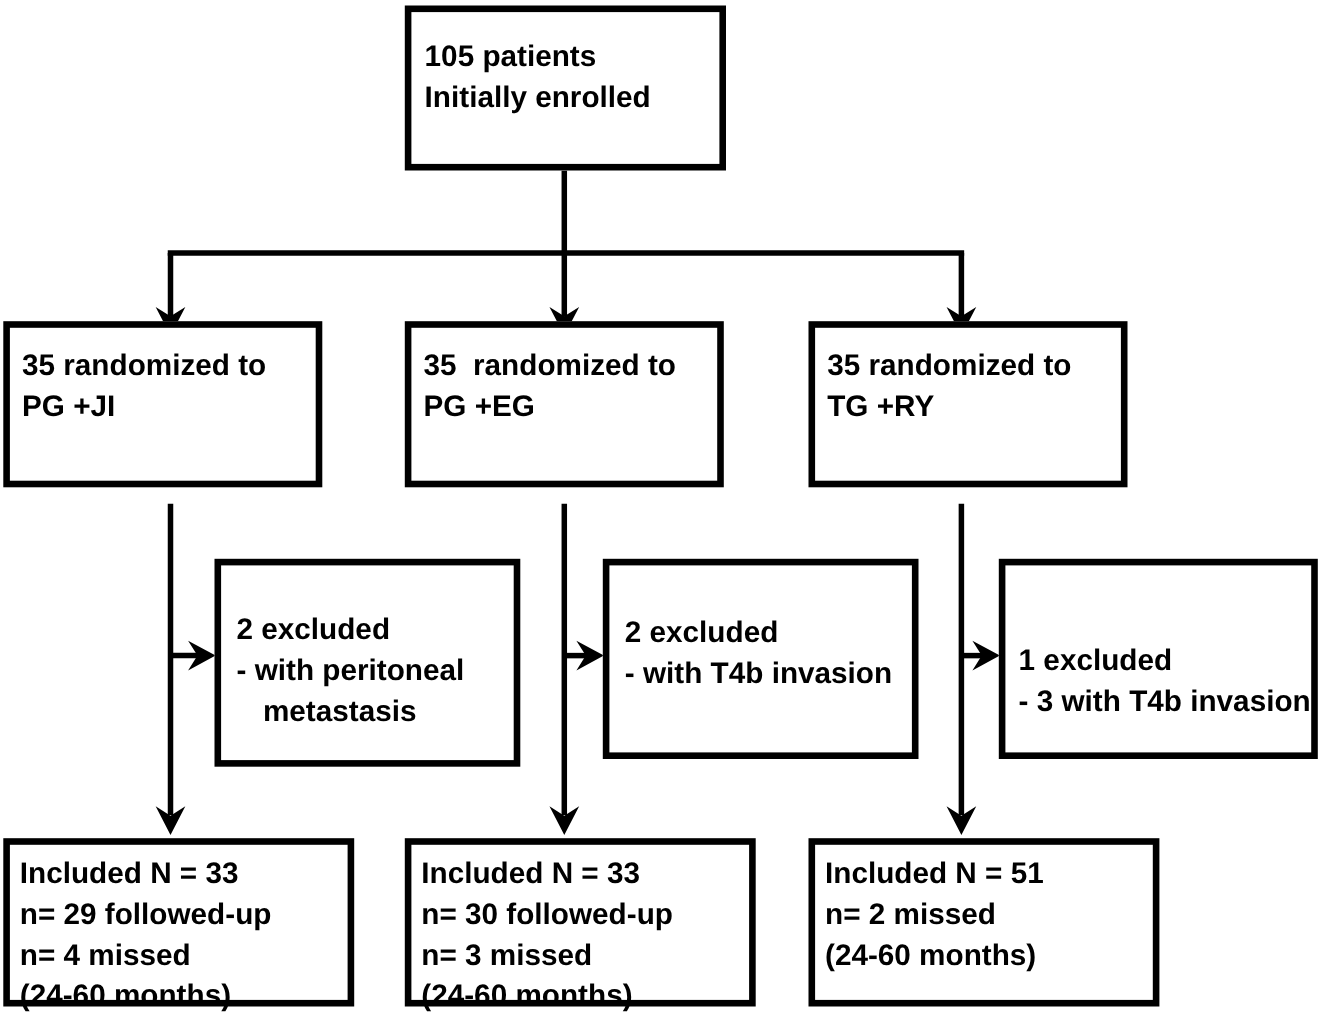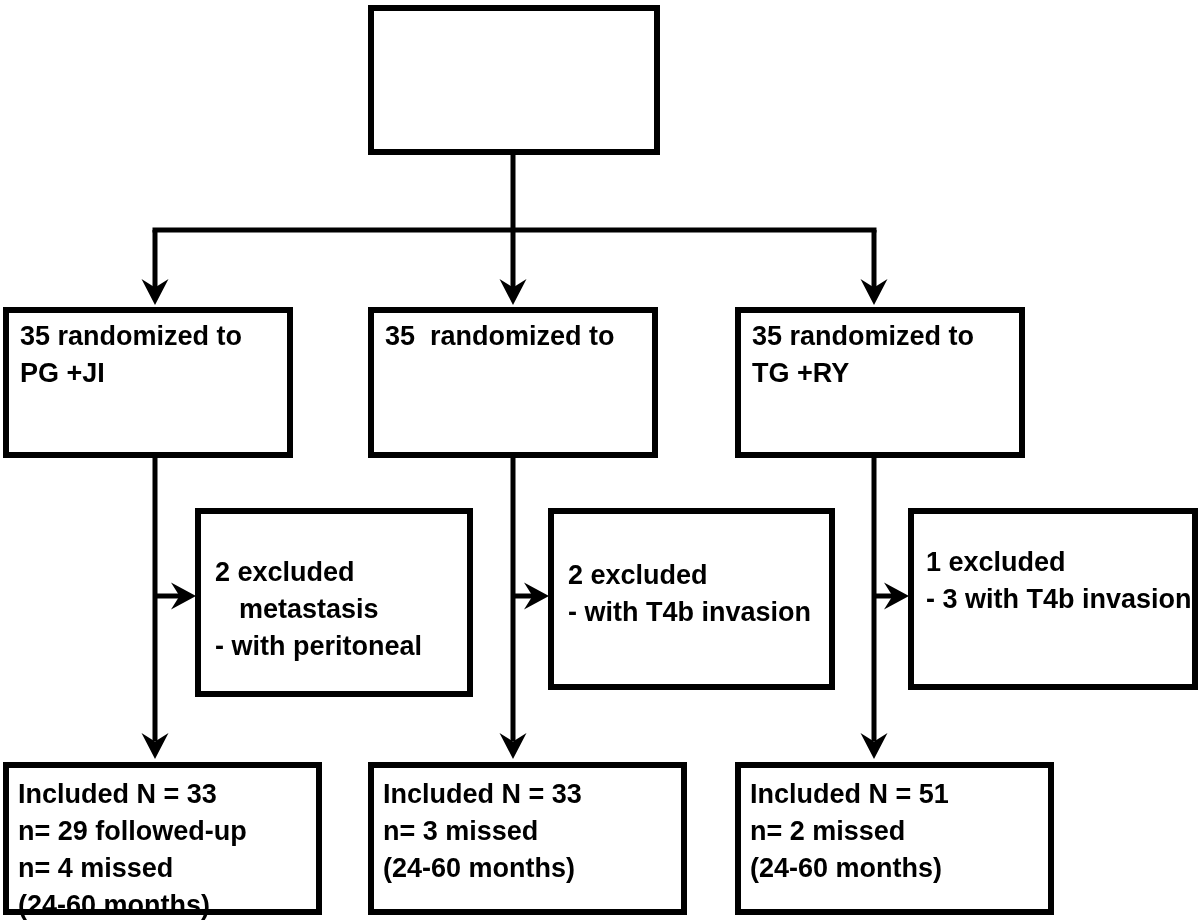--- a/index.html
+++ b/index.html
@@ -26,30 +26,30 @@
     font-size: 27px;
     line-height: 37px;
   }
   .line { display: block; white-space: pre; }
   .indent { padding-left: 24px; }
 
   
   .box-enroll   { left: 368px; top: 5px;   width: 292px; height: 150px; padding: 22px 6px 0 12px; }
 
   
-  .box-rand     { top: 307px; height: 151px; width: 290px; padding: 5px 4px 0 11px; }
+  .box-rand     { top: 292px; height: 151px; width: 290px; padding: 16px 4px 0 11px; }
   .box-rand-1   { left: 3px; }
   .box-rand-2   { left: 368px; }
   .box-rand-3   { left: 735px; }
 
   
   .box-excl     { top: 508px; padding: 40px 2px 0 14px; }
   .box-excl-1   { left: 195px; width: 278px; height: 189px; }
   .box-excl-2   { left: 548px; width: 287px; height: 182px; padding-top: 43px; }
-  .box-excl-3   { left: 908px; width: 290px; height: 182px; padding-top: 30px; padding-left: 12px; }
+  .box-excl-3   { left: 908px; width: 290px; height: 182px; padding-top: 68px; padding-left: 12px; }
 
   
   .box-out      { top: 762px; height: 153px; width: 319px; padding: 8px 2px 0 9px; }
   .box-out-1    { left: 3px; }
   .box-out-2    { left: 368px; }
   .box-out-3    { left: 735px; }
 </style>
 </head>
 <body>
 
@@ -75,47 +75,51 @@
       <polygon points="141.5,733 155,741.5 168.5,733 155,759"></polygon>
       <polygon points="499.5,733 513,741.5 526.5,733 513,759"></polygon>
       <polygon points="860.5,733 874,741.5 887.5,733 874,759"></polygon>
       <polygon points="171,582.5 179.5,596 171,609.5 196,596"></polygon>
       <polygon points="524,582.5 532.5,596 524,609.5 549,596"></polygon>
       <polygon points="884,582.5 892.5,596 884,609.5 909,596"></polygon>
     </g>
   </svg>
 
   <div class="box box-enroll">
+    <span class="line">105 patients</span>
+    <span class="line">Initially enrolled</span>
   </div>
 
   <div class="box box-rand box-rand-1">
     <span class="line">35 randomized to</span>
     <span class="line">PG +JI</span>
   </div>
   <div class="box box-excl box-excl-1">
     <span class="line">2 excluded</span>
+    <span class="line">- with peritoneal</span>
     <span class="line indent">metastasis</span>
-    <span class="line">- with peritoneal</span>
   </div>
   <div class="box box-out box-out-1">
     <span class="line">Included N = 33</span>
     <span class="line">n= 29 followed-up</span>
     <span class="line">n= 4 missed</span>
     <span class="line">(24-60 months)</span>
   </div>
 
   <div class="box box-rand box-rand-2">
     <span class="line">35  randomized to</span>
+    <span class="line">PG +EG</span>
   </div>
   <div class="box box-excl box-excl-2">
     <span class="line">2 excluded</span>
     <span class="line">- with T4b invasion</span>
   </div>
   <div class="box box-out box-out-2">
     <span class="line">Included N = 33</span>
+    <span class="line">n= 30 followed-up</span>
     <span class="line">n= 3 missed</span>
     <span class="line">(24-60 months)</span>
   </div>
 
   <div class="box box-rand box-rand-3">
     <span class="line">35 randomized to</span>
     <span class="line">TG +RY</span>
   </div>
   <div class="box box-excl box-excl-3">
     <span class="line">1 excluded</span>

